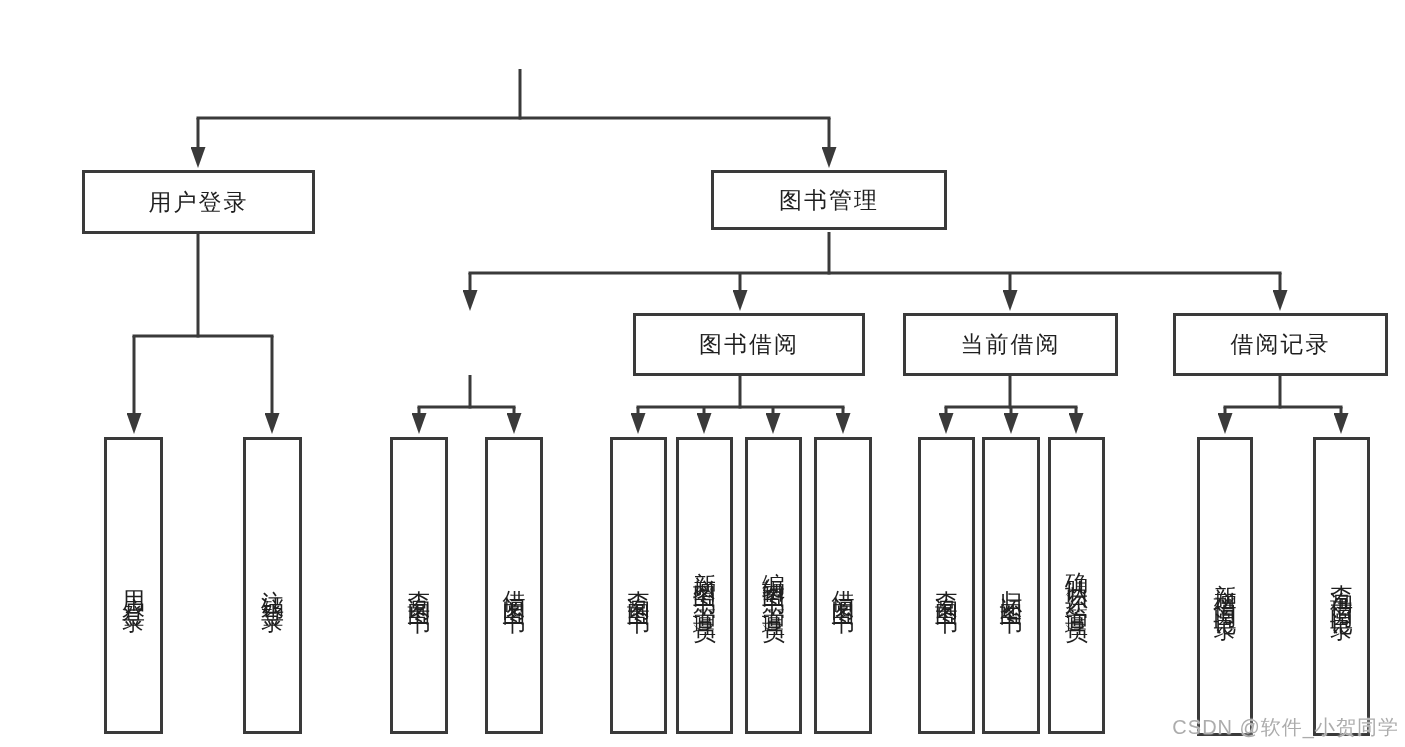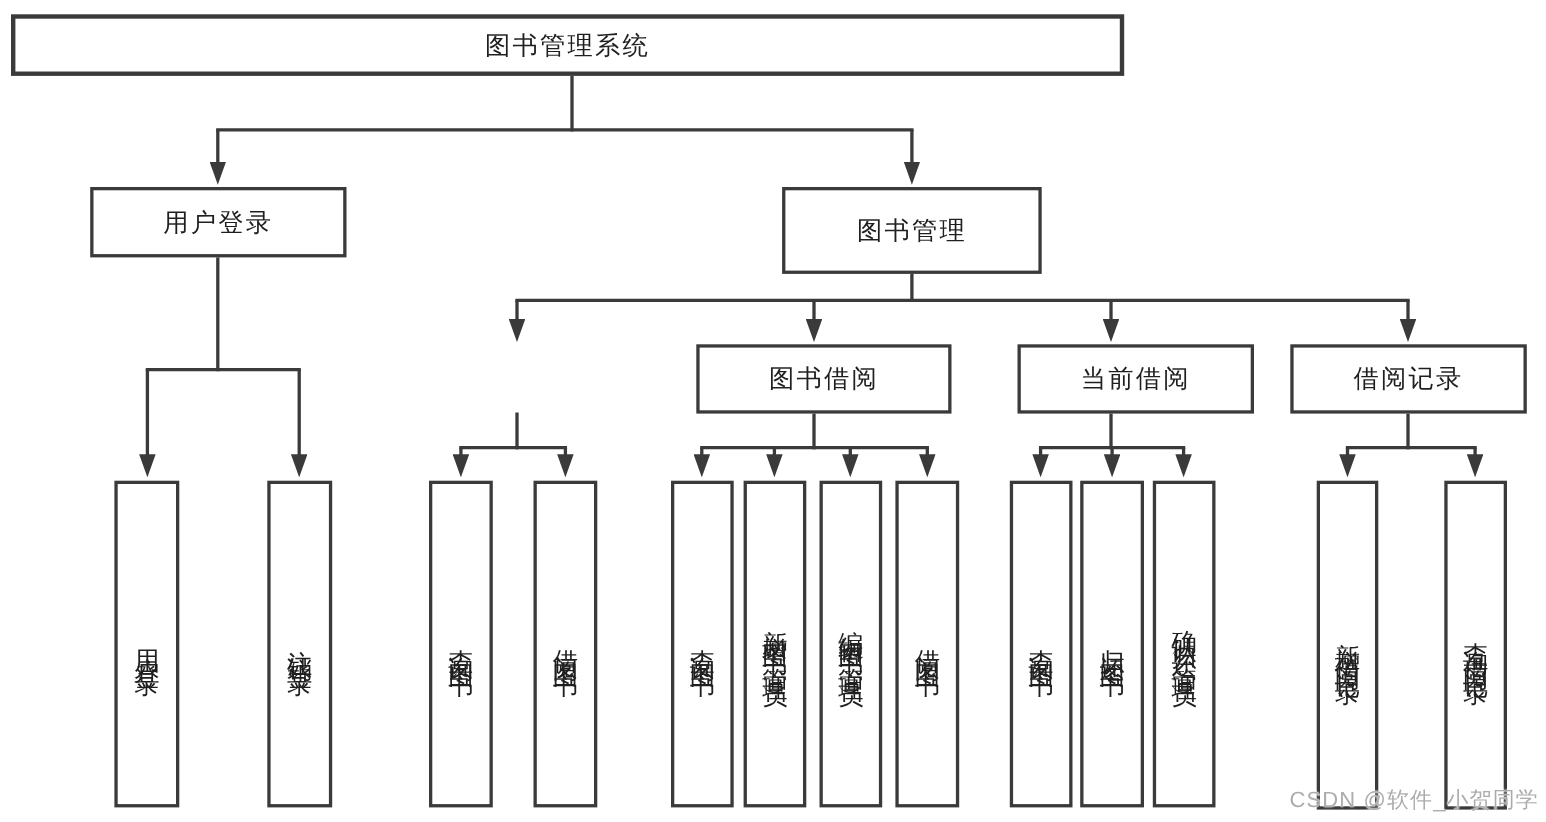--- a/index.html
+++ b/index.html
@@ -116,35 +116,32 @@
     <line x1="704" y1="407" x2="704" y2="414" marker-end="url(#ah)"></line>
     <line x1="773" y1="407" x2="773" y2="414" marker-end="url(#ah)"></line>
     <line x1="843" y1="407" x2="843" y2="414" marker-end="url(#ah)"></line>
     <line x1="946" y1="407" x2="946" y2="414" marker-end="url(#ah)"></line>
     <line x1="1011" y1="407" x2="1011" y2="414" marker-end="url(#ah)"></line>
     <line x1="1076" y1="407" x2="1076" y2="414" marker-end="url(#ah)"></line>
     <line x1="1225" y1="407" x2="1225" y2="414" marker-end="url(#ah)"></line>
     <line x1="1341" y1="407" x2="1341" y2="414" marker-end="url(#ah)"></line>
   </svg>
 
-  <div class="hbox root" style="left:10px; top:13px; width:1012px; height:56px;">
-    <span>图书管理系统</span>
-  </div>
 
   <div class="hbox" style="left:82px; top:170px; width:233px; height:64px;">
     <span>用户登录</span>
   </div>
-  <div class="hbox" style="left:711px; top:170px; width:236px; height:79px;">
+  <div class="hbox" style="left:711px; top:170px; width:236px; height:60px;">
     <span>图书管理</span>
   </div>
 
   <div class="hbox" style="left:633px; top:313px; width:232px; height:63px;">
     <span>图书借阅</span>
   </div>
-  <div class="hbox" style="left:903px; top:313px; width:215px; height:63px;margin-left:22px;">
+  <div class="hbox" style="left:903px; top:313px; width:215px; height:63px;">
     <span>当前借阅</span>
   </div>
   <div class="hbox" style="left:1173px; top:313px; width:215px; height:63px;">
     <span>借阅记录</span>
   </div>
 
   <div class="vbox" style="left:104px; top:437px; width:59px; height:297px;">
     <span class="vtext">用户登录</span>
   </div>
   <div class="vbox" style="left:243px; top:437px; width:59px; height:297px;">

